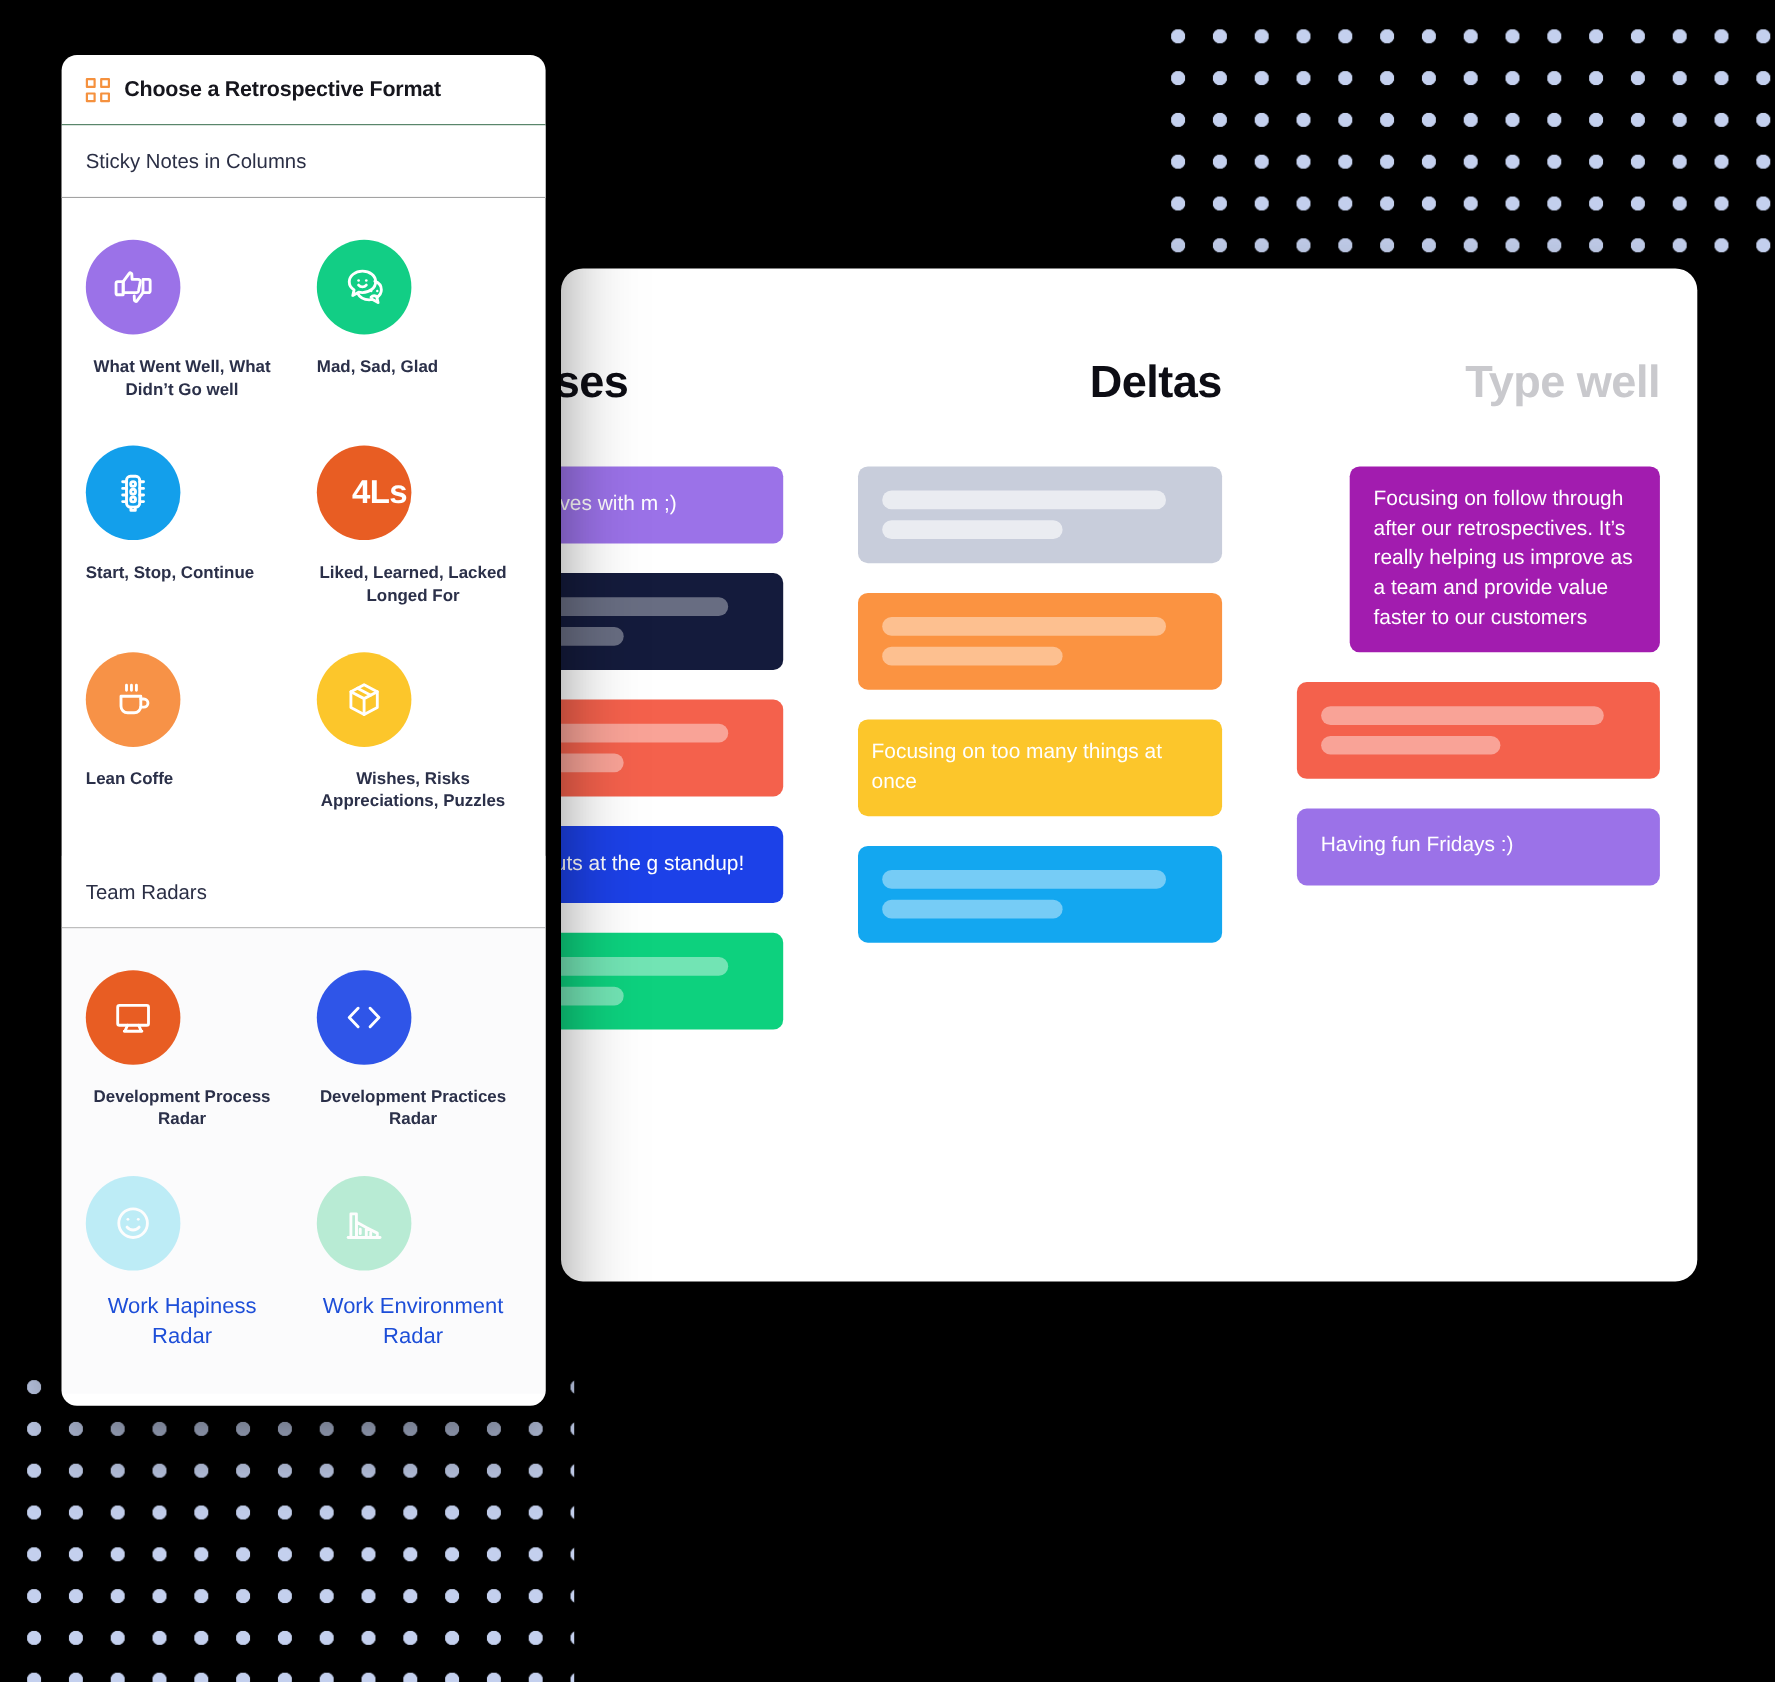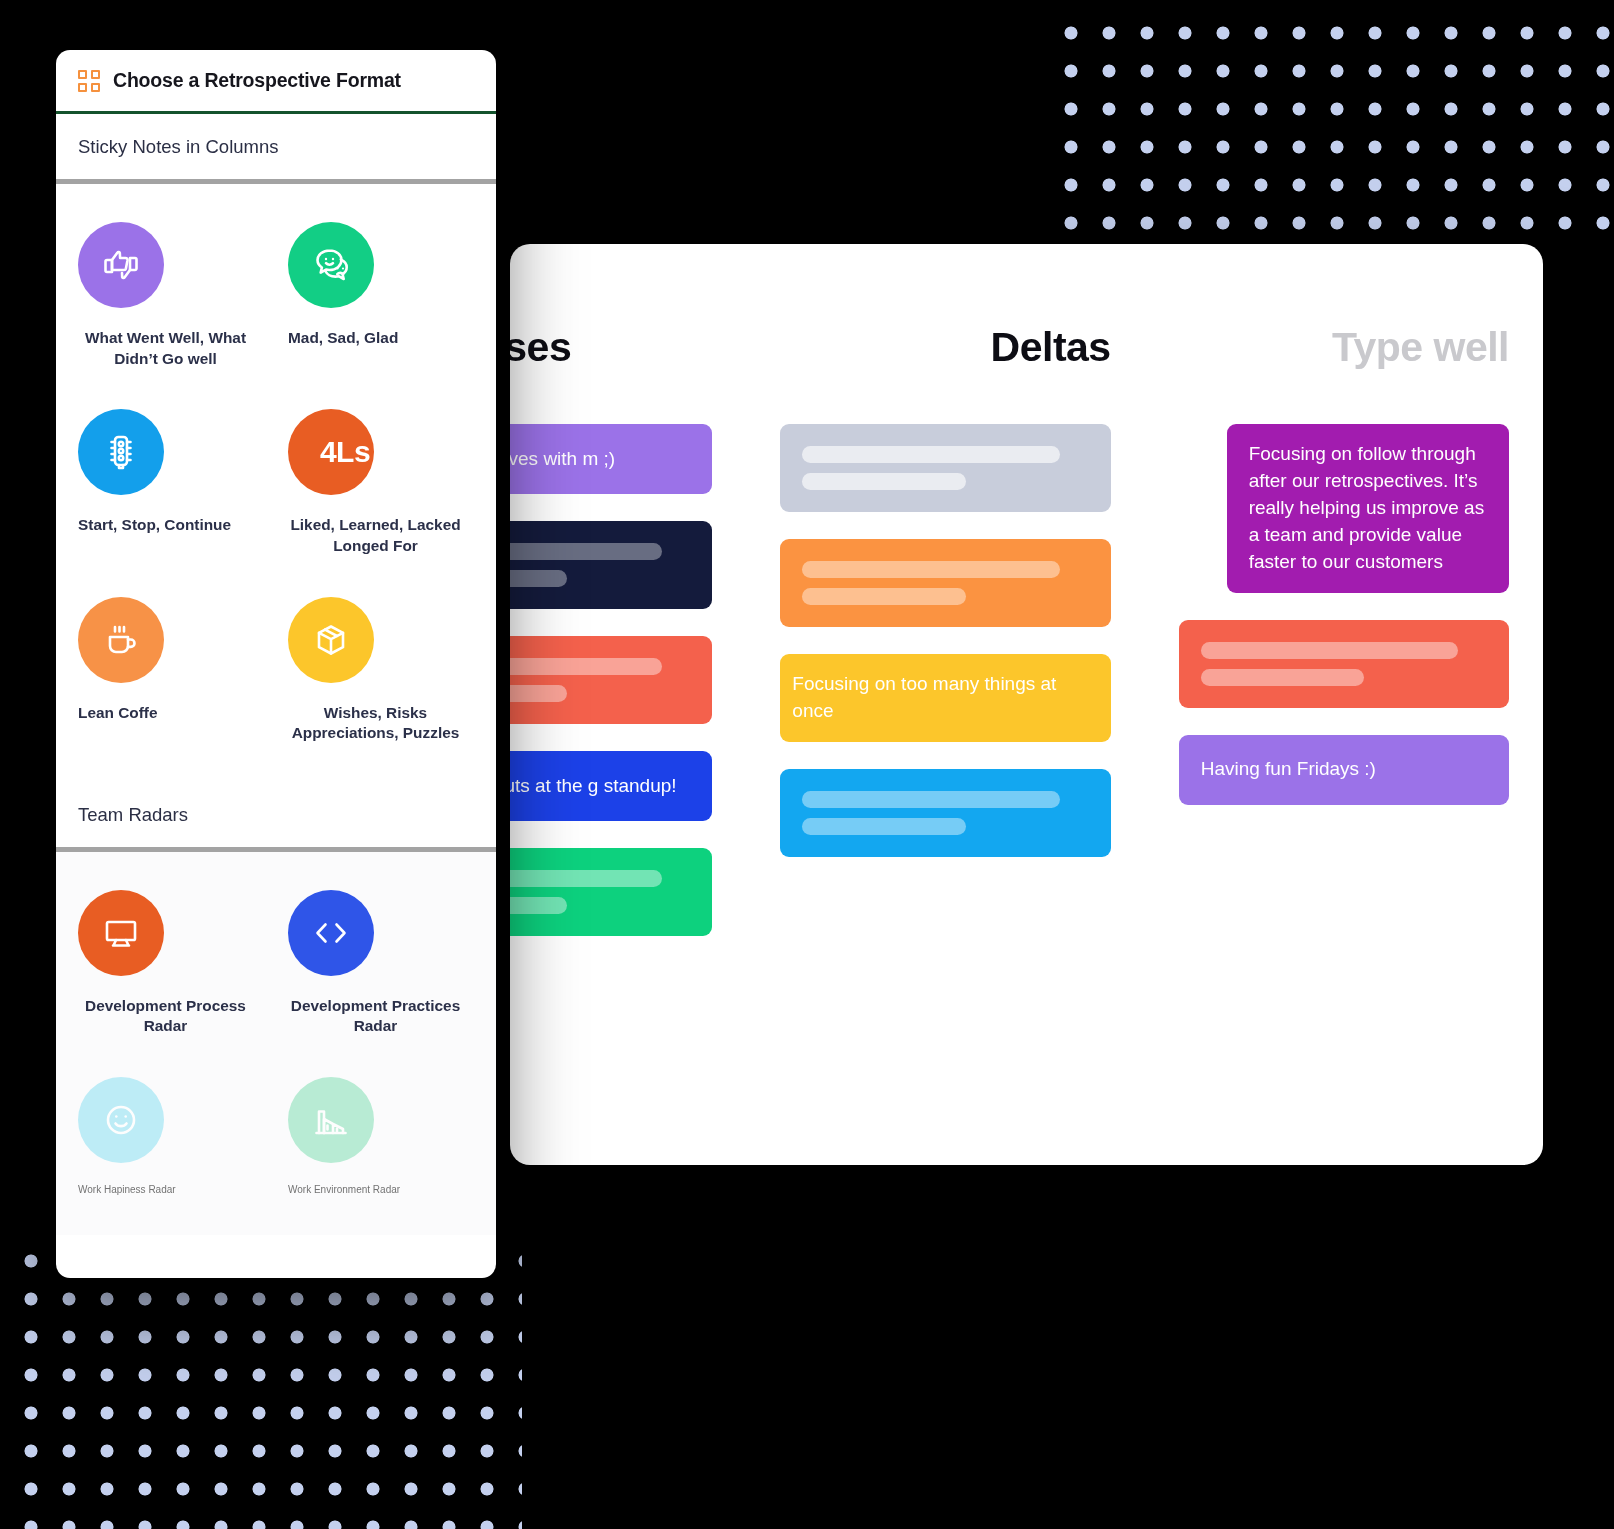--- a/index.html
+++ b/index.html
@@ -88,36 +88,36 @@
     display: flex;
     flex-direction: column;
   }
   #modal-header {
     height: 64px;
     flex: none;
     display: flex;
     align-items: center;
     gap: 13px;
     padding: 0 22px;
-    border-bottom: 3px solid #14532d;
+    border-bottom: 1px solid #14532d;
   }
   #modal-header .title {
     font-size: 19.5px;
     font-weight: 700;
     color: #16161d;
     letter-spacing: -0.2px;
   }
   .grid-icon { display: grid; grid-template-columns: 9px 9px; grid-template-rows: 9px 9px; gap: 4px; }
   .grid-icon i { display: block; width: 9px; height: 9px; border: 2px solid #f5913e; border-radius: 1px; }
 
   .section-label {
     padding: 22px 22px 21px 22px;
     font-size: 18.5px;
     color: #2b2f45;
-    border-bottom: 5px solid #a3a3a3;
+    border-bottom: 1px solid #a3a3a3;
     background: #fff;
   }
   .section-grid {
     display: grid;
     grid-template-columns: 1fr 1fr;
     padding: 22px 10px 18px 10px;
     row-gap: 4px;
   }
   .fmt-item {
     display: flex;
@@ -137,21 +137,21 @@
   .fmt-circle .txt { font-size: 30px; font-weight: 700; letter-spacing: -0.5px; margin-left: 28px; }
   .fmt-label {
     font-size: 15.4px;
     font-weight: 700;
     color: #2b3049;
     text-align: center;
     line-height: 1.34;
     max-width: 175px;
   }
   .radars-block { background: #fbfbfc; }
-  .fmt-item.muted .fmt-label { color: #737373; font-weight: 400; font-size: 10px; }
+  .fmt-item.muted .fmt-label { color: #1d4ed8; font-weight: 400; font-size: 20px; }
   .fmt-item.muted .fmt-circle { opacity: 0.55; }
 </style>
 </head>
 <body>
 
 <div id="stage">
 
   <div id="dots-top-right" class="dotgrid"></div>
   <div id="dots-bottom-left" class="dotgrid"></div>
 

